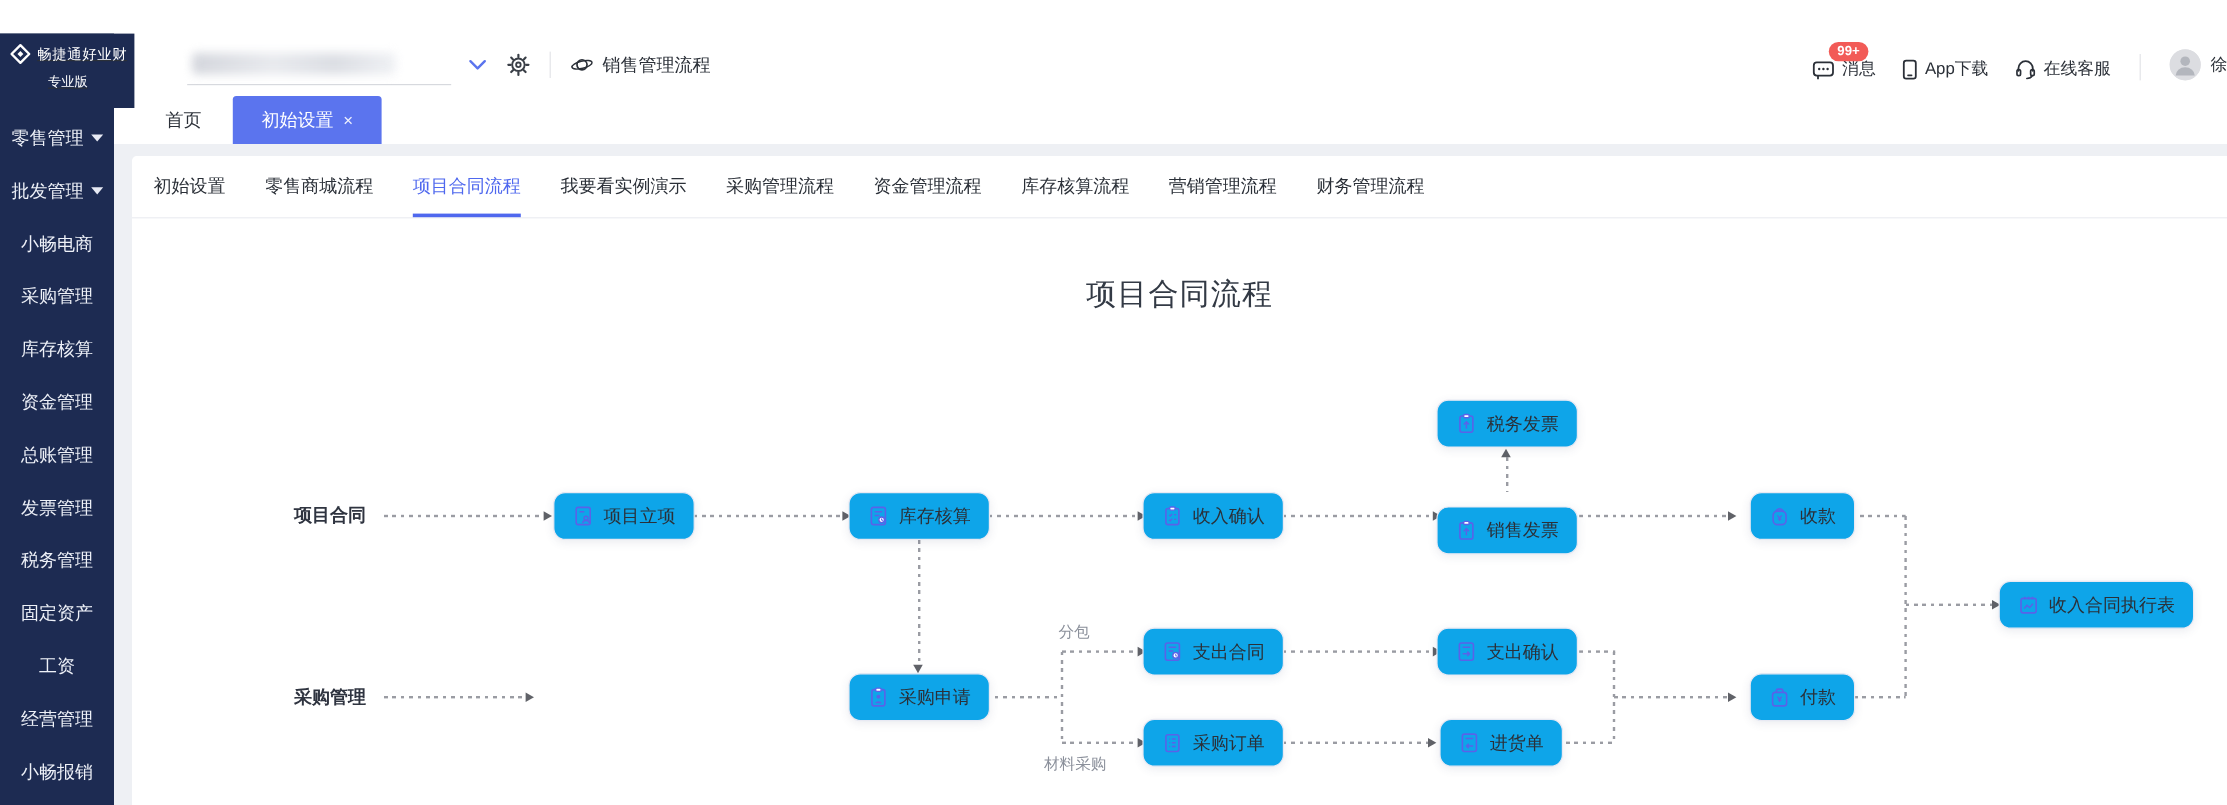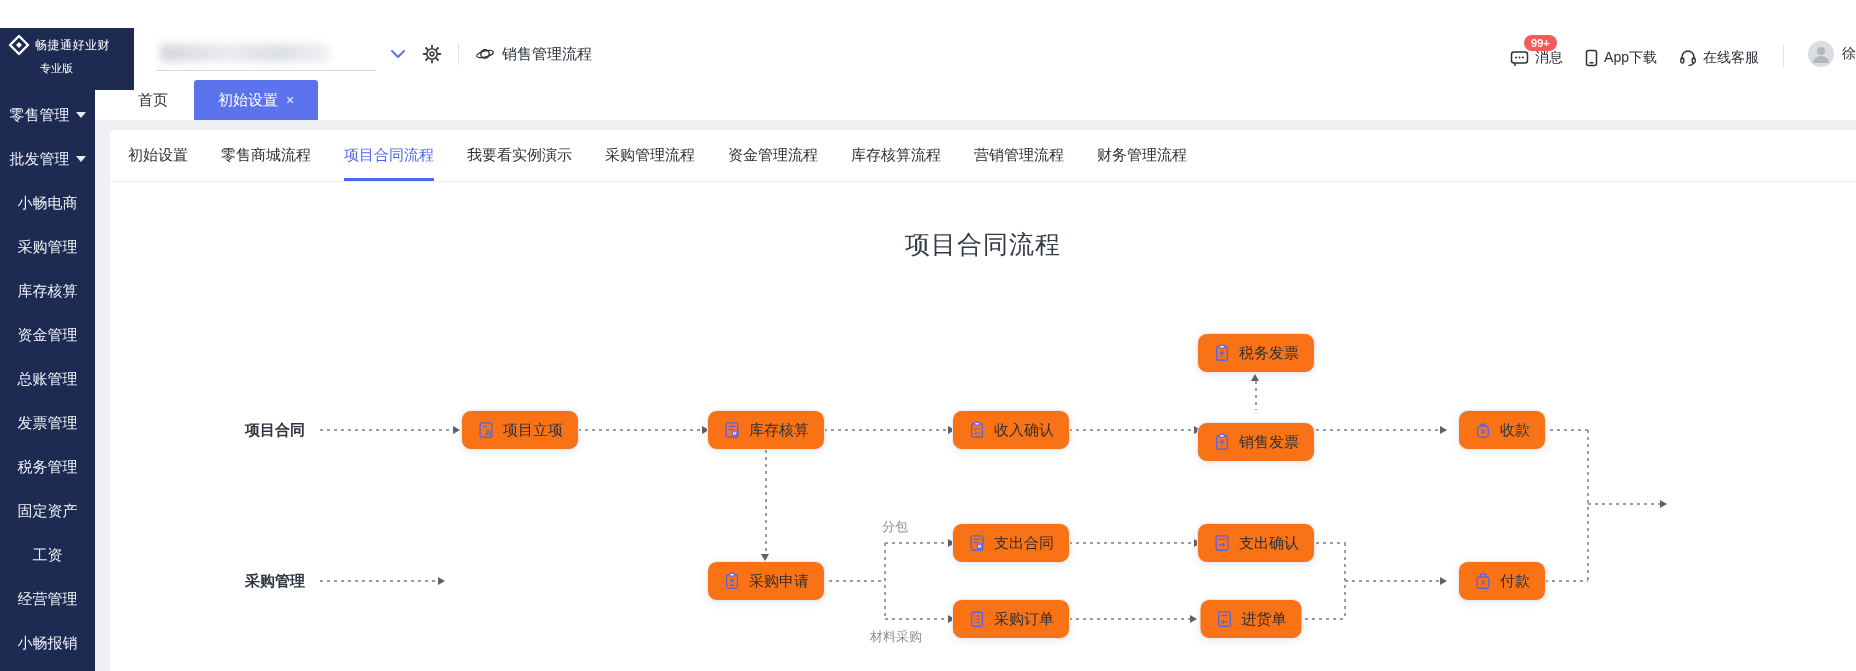--- a/index.html
+++ b/index.html
@@ -1,21 +1,21 @@
 <!DOCTYPE html>
 <html><head>
 <meta charset="utf-8">
 <style>
   * { margin:0; padding:0; box-sizing:border-box; }
   html,body { width:1856px; height:671px; overflow:hidden; }
   body { font-family:"Liberation Sans","DejaVu Sans",sans-serif; background:#fff; position:relative; color:#2b3038; }
 
   
   .sidebar { position:absolute; left:0; top:28px; width:95px; height:643px; background:#1d2b52; z-index:5; }
-  .logo-block { position:absolute; left:0; top:28px; width:134px; height:62px; background:#1d2b52; z-index:6; padding:6px 6px 0 8px; }
+  .logo-block { position:absolute; left:0; top:28px; width:112px; height:62px; background:#1d2b52; z-index:6; padding:6px 6px 0 8px;text-decoration:underline; }
   .logo-row { display:flex; align-items:center; gap:5px; }
   .logo-name { color:#fff; font-size:12px; white-space:nowrap; letter-spacing:.5px; }
   .edition { color:#fff; font-size:11px; margin-top:5px;margin-left:32px; }
   .side-list { position:absolute; top:65px; left:0; right:0; }
   .side-item { height:44px; display:flex; align-items:center; justify-content:center; color:#eef1f8; font-size:15px; cursor:pointer; gap:6px; }
   .tri-down { width:0; height:0; border-left:5px solid transparent; border-right:5px solid transparent; border-top:6px solid #e7eaf4; }
 
   
   .topbar { position:absolute; left:112px; right:0; top:28px; height:52px; background:#fff; display:flex; align-items:center; }
   .redacted-wrap { position:relative; margin-left:44px; width:220px; height:34px; border-bottom:1px solid #d7d9de; }
@@ -46,21 +46,21 @@
   .stab.active { color:#4f68ee; border-bottom-color:#4f68ee; }
   .st-right { margin-left:auto; display:flex; align-items:center; gap:10px; font-size:14px; color:#1f2329; }
   .st-right .util { display:flex; align-items:center; gap:5px; cursor:pointer; }
   .st-div { width:1px; height:14px; background:#c9ccd3; }
 
   
   .flow { position:relative; height:calc(100% - 52px); }
   .flow-title { position:absolute; left:0; right:0; top:46px; text-align:center; font-size:25px; color:#333a45; font-weight:500; letter-spacing:1px; }
   .lane-label { position:absolute; transform:translateY(-50%); font-size:15px; font-weight:bold; color:#2f3440; }
   .node { position:absolute; transform:translate(-50%,-50%); display:inline-flex; align-items:center; gap:8px;
-      background:#f97316; border:1px solid #e8e9f3; border-radius:10px; height:40px; padding:0 15px;
+      background:#0ea5e9; border:1px solid #e8e9f3; border-radius:10px; height:40px; padding:0 15px;
       box-shadow:0 2px 8px rgba(60,70,110,.10); font-size:15px; color:#2b3038; white-space:nowrap; cursor:pointer; }
   .nico { flex:0 0 auto; }
   .hl { position:absolute; height:2px; background-image:repeating-linear-gradient(to right,#9a9ca3 0 3px,transparent 3px 7px); }
   .vl { position:absolute; width:2px; background-image:repeating-linear-gradient(to bottom,#9a9ca3 0 3px,transparent 3px 7px); }
   .ar { position:absolute; width:0; height:0; border-top:4px solid transparent; border-bottom:4px solid transparent; border-left:7px solid #606268; }
   .au { position:absolute; width:0; height:0; border-left:4px solid transparent; border-right:4px solid transparent; border-bottom:7px solid #606268; }
   .ad { position:absolute; width:0; height:0; border-left:4px solid transparent; border-right:4px solid transparent; border-top:7px solid #606268; }
   .branch-label { position:absolute; font-size:13px; color:#8b909b; }
   svg { display:block; }
 </style>
@@ -411,16 +411,26 @@
 
       <div class="node" style="left:1392px;top:399px">
         <svg class="nico" width="18" height="18" viewBox="0 0 20 20">
           <rect x="3.5" y="5.5" width="13" height="12.5" rx="2.5" fill="none" stroke="#5a62e8" stroke-width="1.5"></rect>
           <path d="M7 5.5 v-1.5 a1.5 1.5 0 0 1 1.5-1.5 h3 a1.5 1.5 0 0 1 1.5 1.5 v1.5" fill="none" stroke="#5a62e8" stroke-width="1.5"></path>
           <path d="M8 9.5 l2 2.4 l2-2.4 M10 11.9 v2.6 M8.4 12.8 h3.2" fill="none" stroke="#5a62e8" stroke-width="1.2"></path>
         </svg>
         <span>付款</span>
       </div>
 
+      <div class="node" style="left:1637px;top:322px">
+        <svg class="nico" width="18" height="18" viewBox="0 0 20 20">
+          <rect x="3" y="4" width="14" height="13.5" rx="2" fill="none" stroke="#5a62e8" stroke-width="1.5"></rect>
+          <line x1="6.5" y1="2.5" x2="6.5" y2="5" stroke="#5a62e8" stroke-width="1.4"></line>
+          <line x1="10" y1="2.5" x2="10" y2="5" stroke="#5a62e8" stroke-width="1.4"></line>
+          <line x1="13.5" y1="2.5" x2="13.5" y2="5" stroke="#5a62e8" stroke-width="1.4"></line>
+          <polyline points="6,13.5 8.5,10.5 11,12.5 14,9" fill="none" stroke="#5a62e8" stroke-width="1.4"></polyline>
+        </svg>
+        <span>收入合同执行表</span>
+      </div>
 
     </div>
   </div>
 </div>
 
 </body></html>

